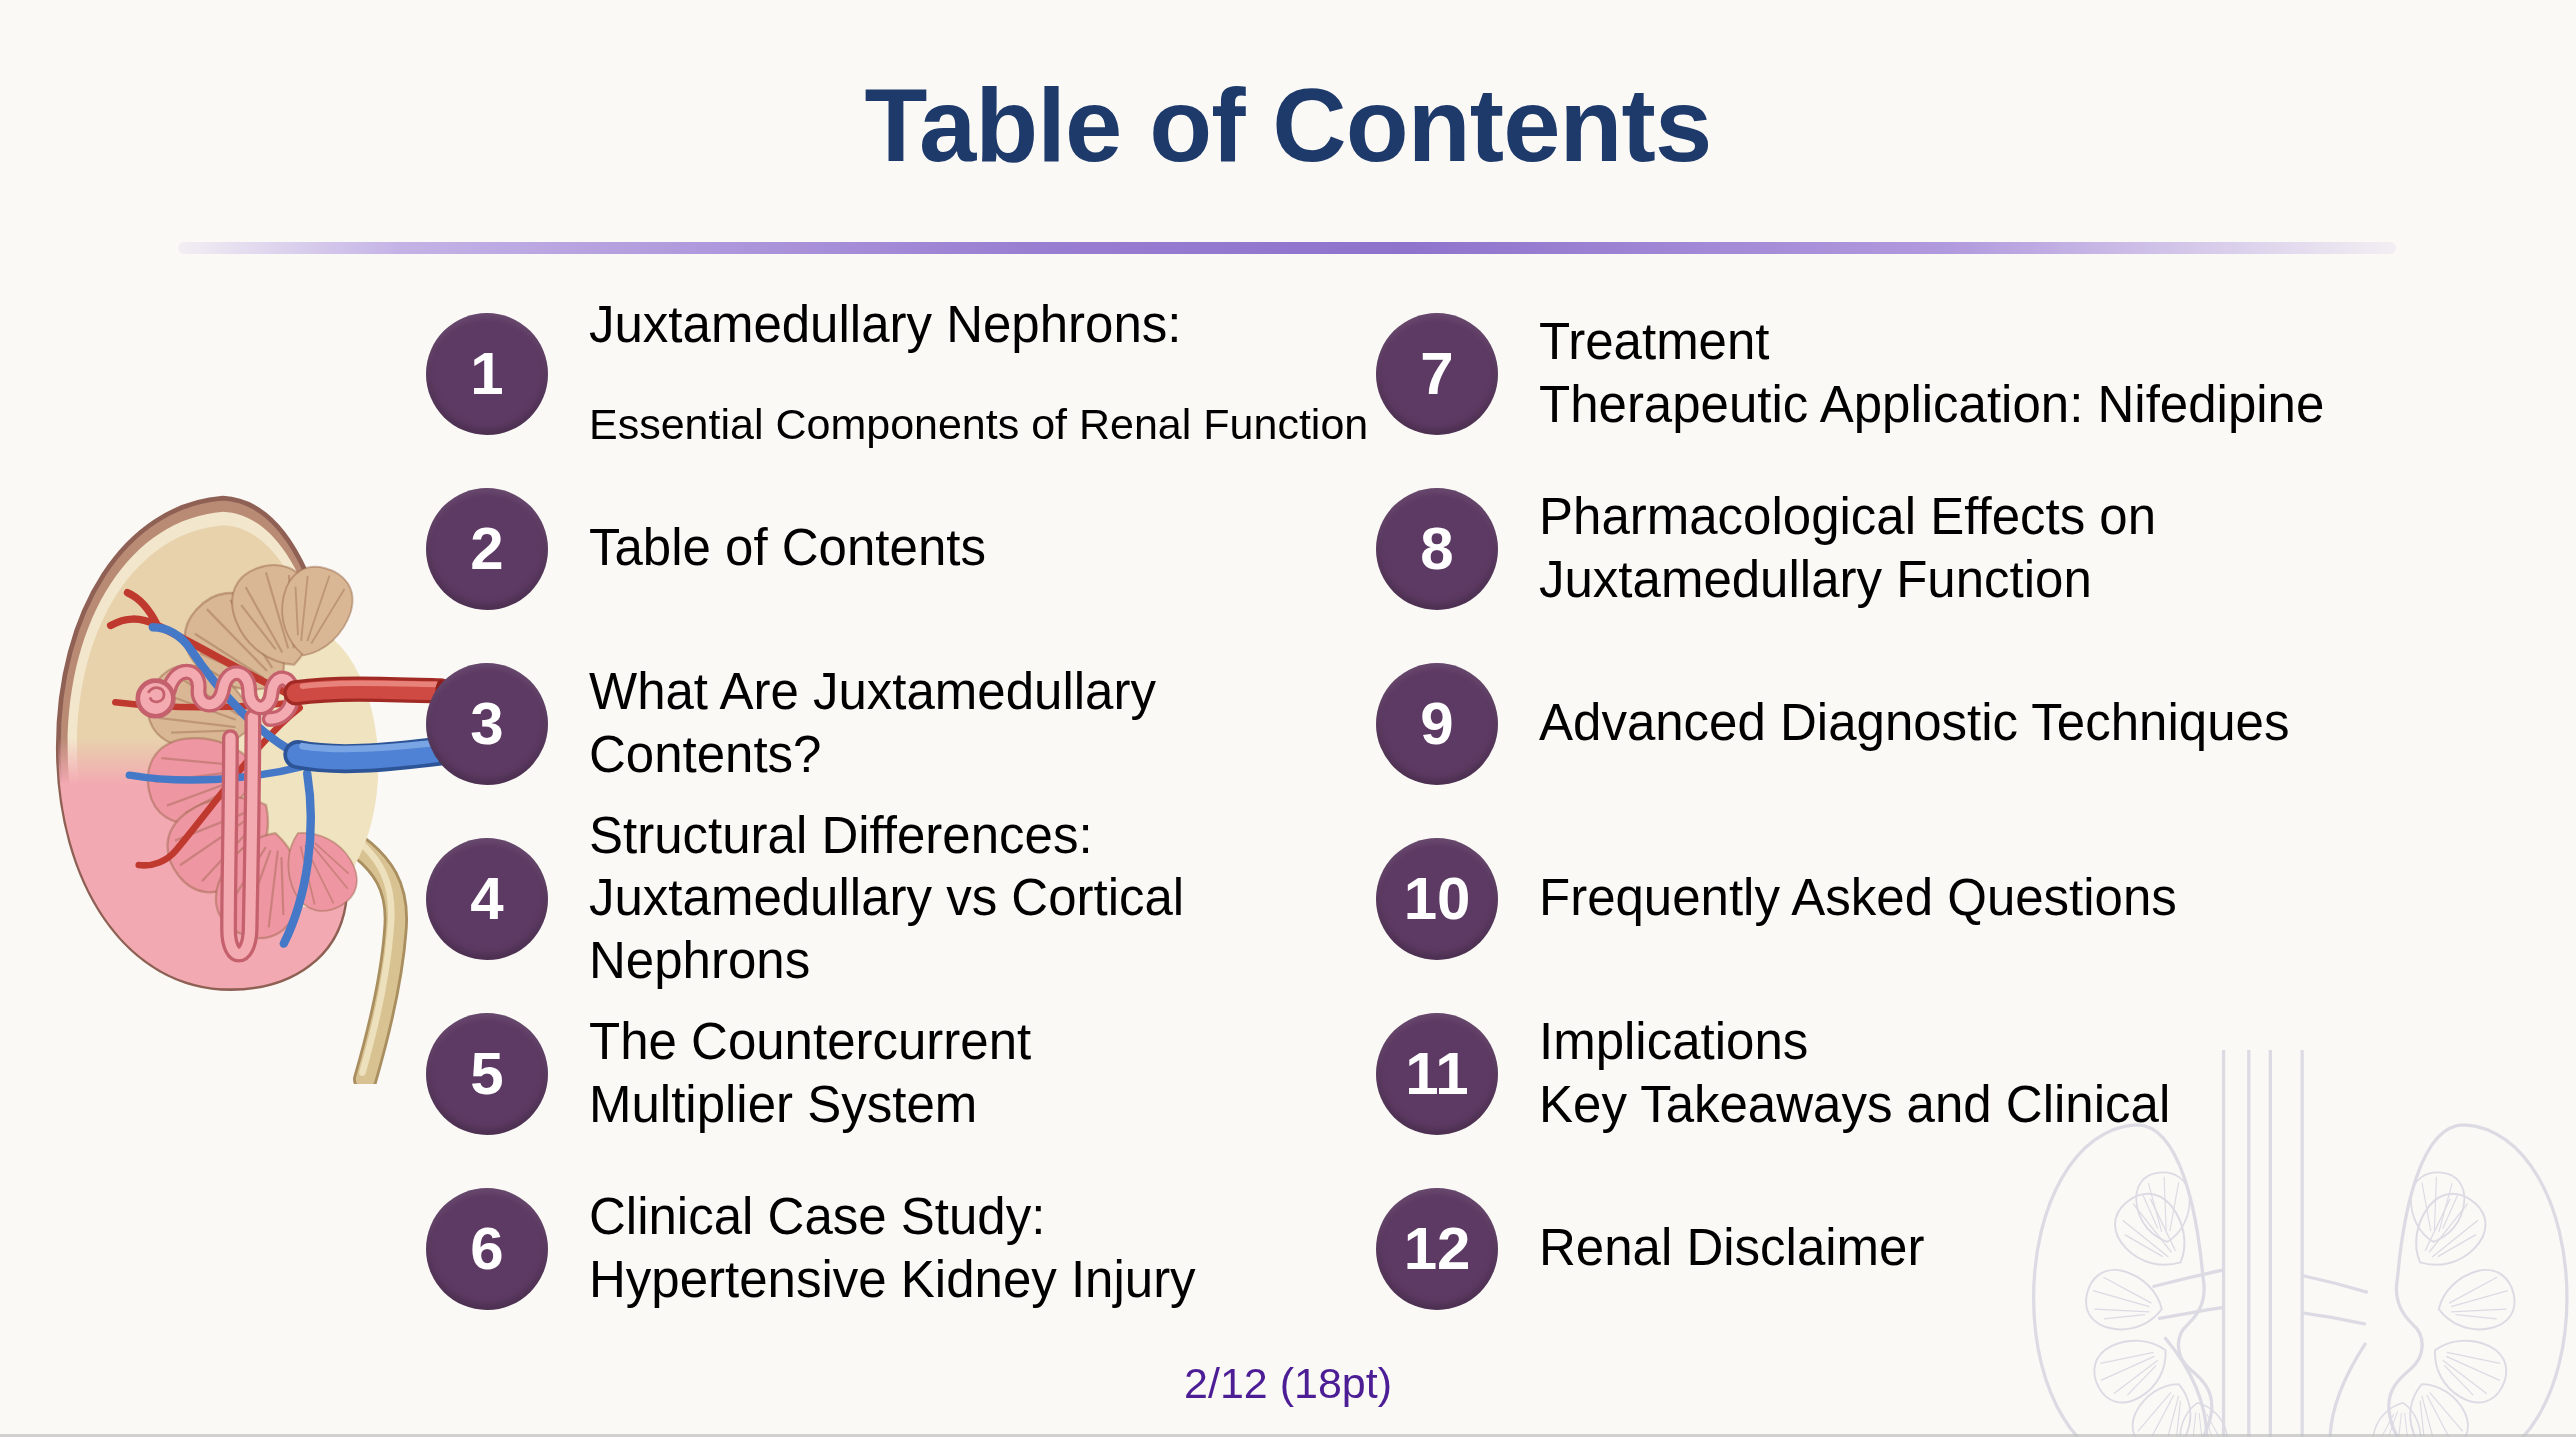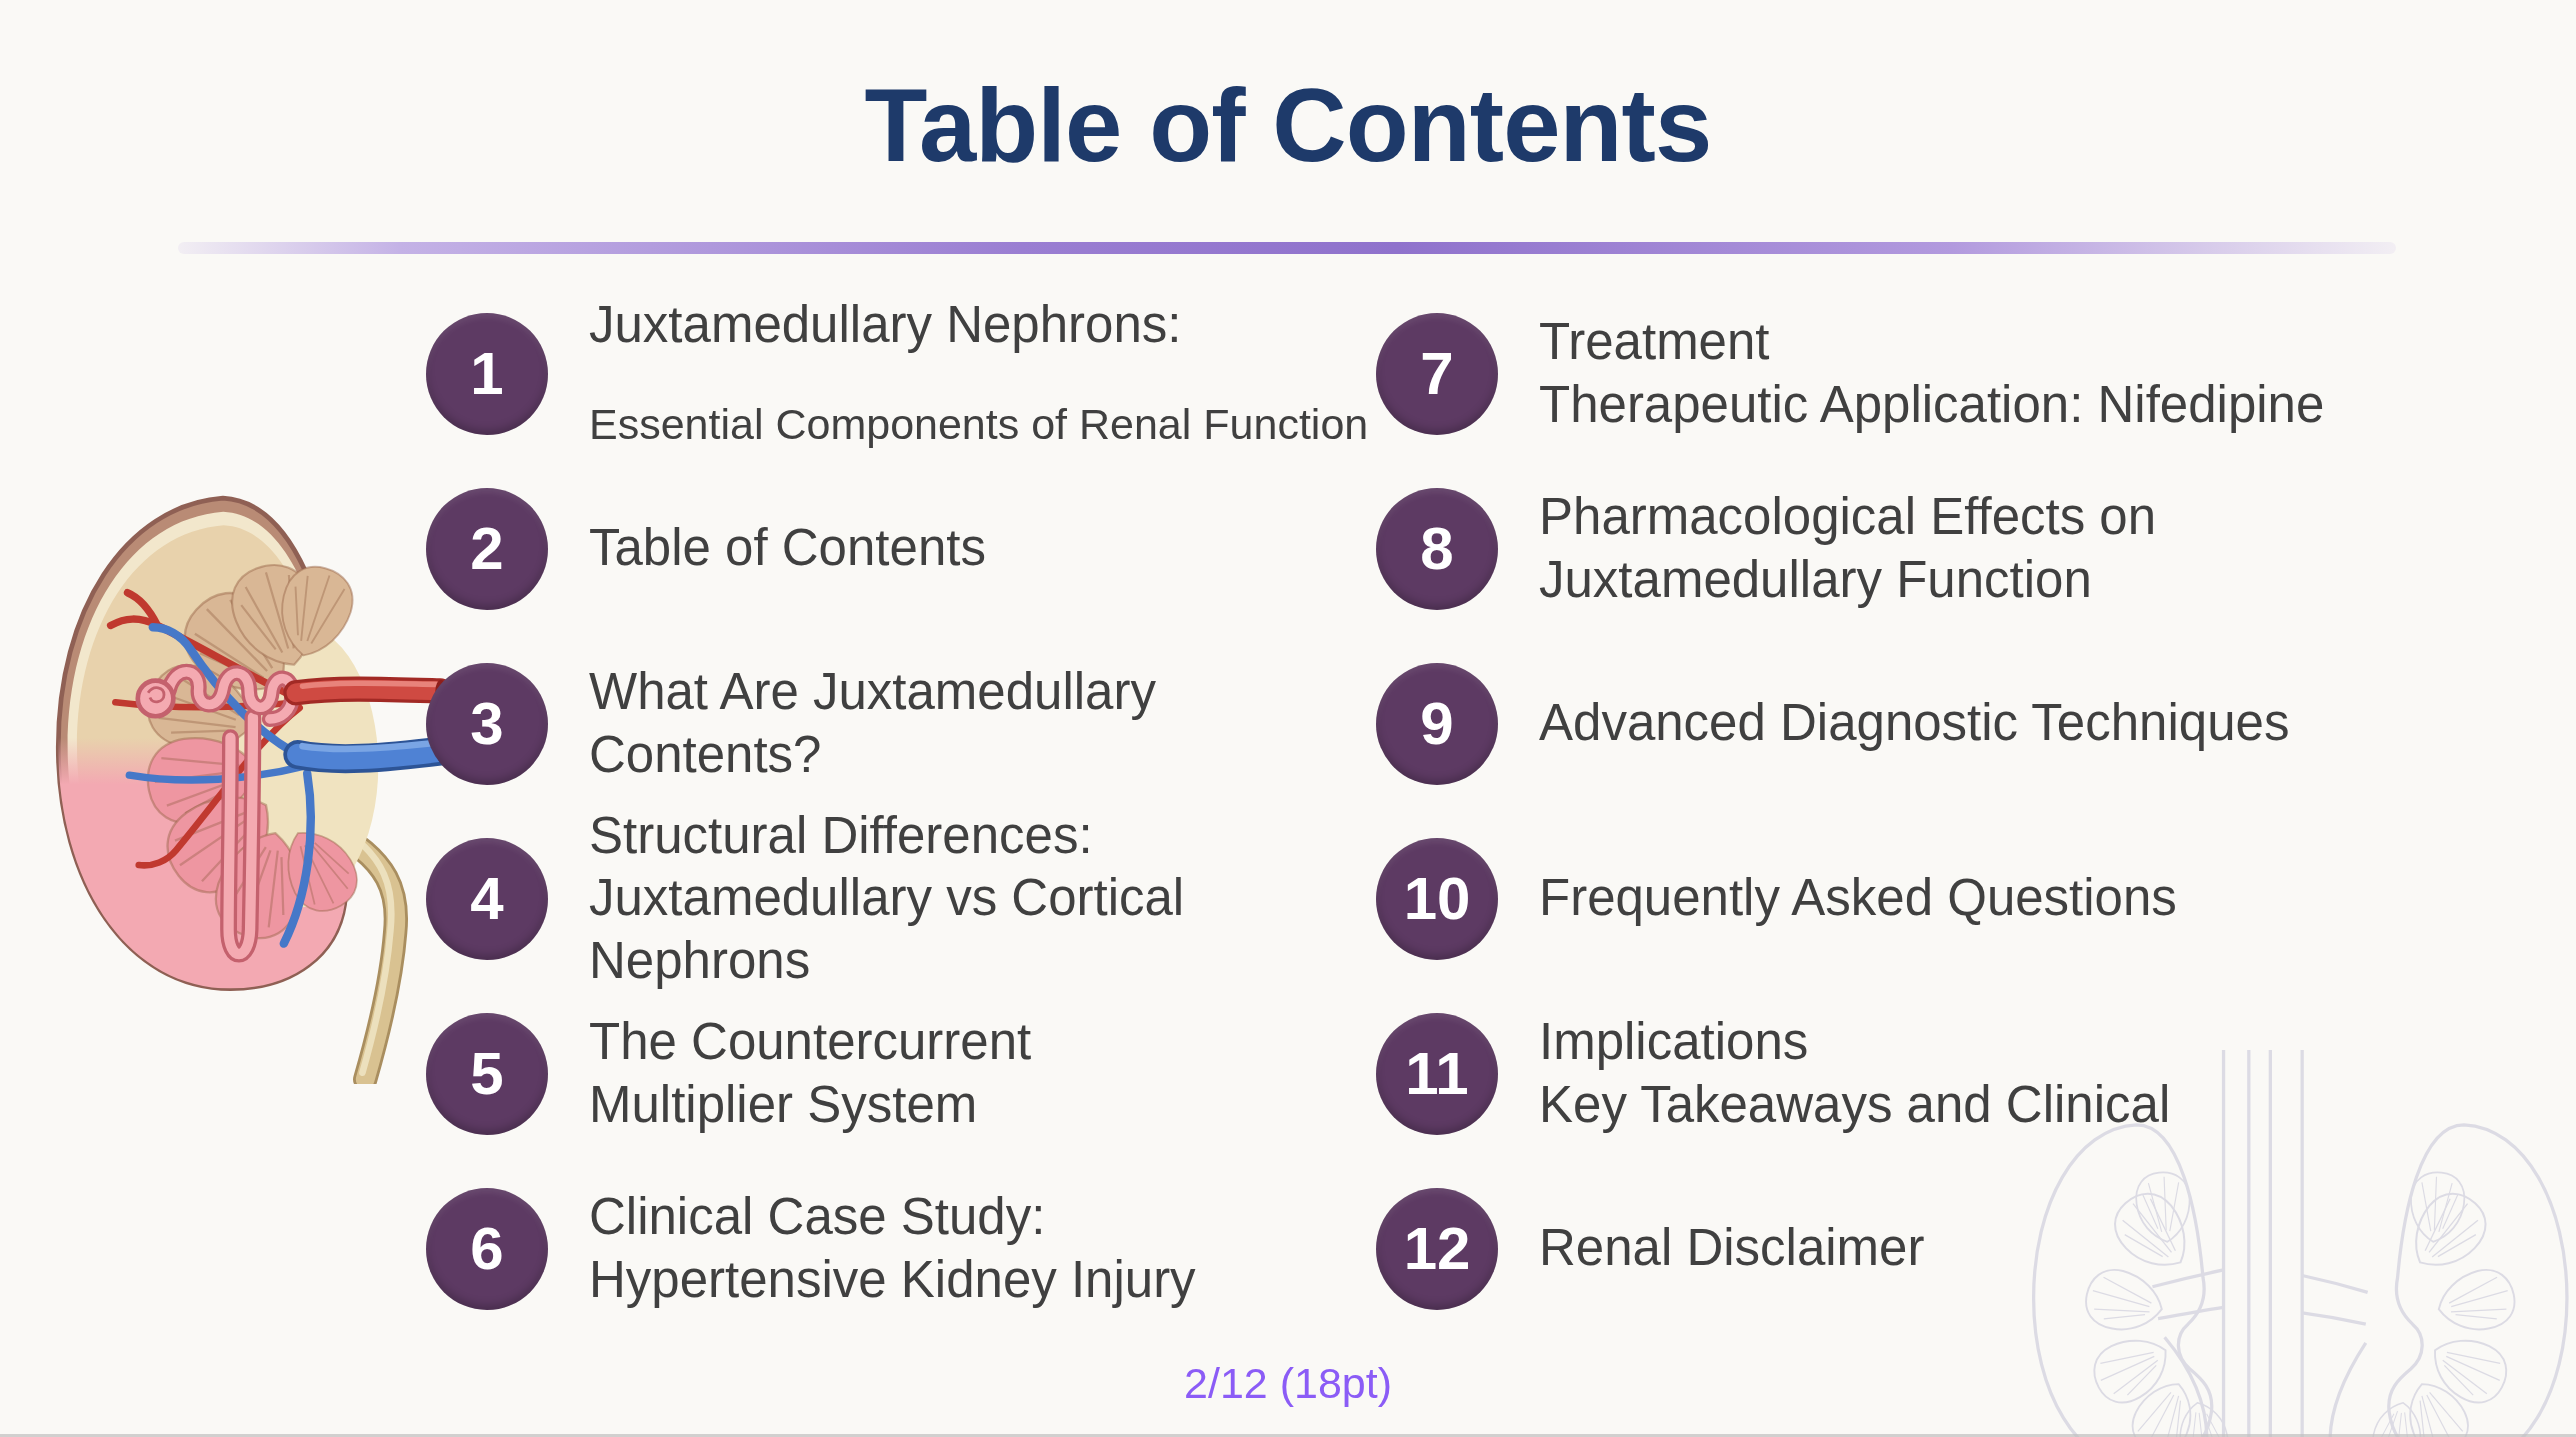--- a/index.html
+++ b/index.html
@@ -28,27 +28,27 @@
   .toc-col.right{left:1376px;width:1095px;}
   .row{height:175px;display:flex;align-items:center;gap:41px;}
   .num{
     width:122px;height:122px;border-radius:50%;flex:0 0 122px;
     background:#5d3a63;
     box-shadow:inset 0 -4.7px 8.4px rgba(0,0,0,0.22), inset 0 3.7px 6.6px rgba(255,255,255,0.10);
     display:flex;align-items:center;justify-content:center;
   }
   .num span{color:#ffffff;font-size:60px;font-weight:700;line-height:1;}
   .txt{display:flex;flex-direction:column;justify-content:center;}
-  .line{display:block;font-size:51px;line-height:1.22;color:#404040;}
+  .line{display:block;font-size:51px;line-height:1.22;color:#000000;}
   .line.sub{font-size:43px;line-height:1.3;margin-top:41px;}
 
   
   .page-indicator{
     position:absolute;top:1359px;left:0;width:100%;text-align:center;
-    font-size:43px;color:#8b5cf6;
+    font-size:43px;color:#4c1d95;
   }
 
   
   .kidney-art{position:absolute;left:17px;top:457px;width:440px;height:627px;}
   .kidney-watermark{position:absolute;left:1926px;top:1045px;width:655px;height:403px;}
 </style>
 </head>
 <body>
 
 <h1 class="title">Table of Contents</h1>

